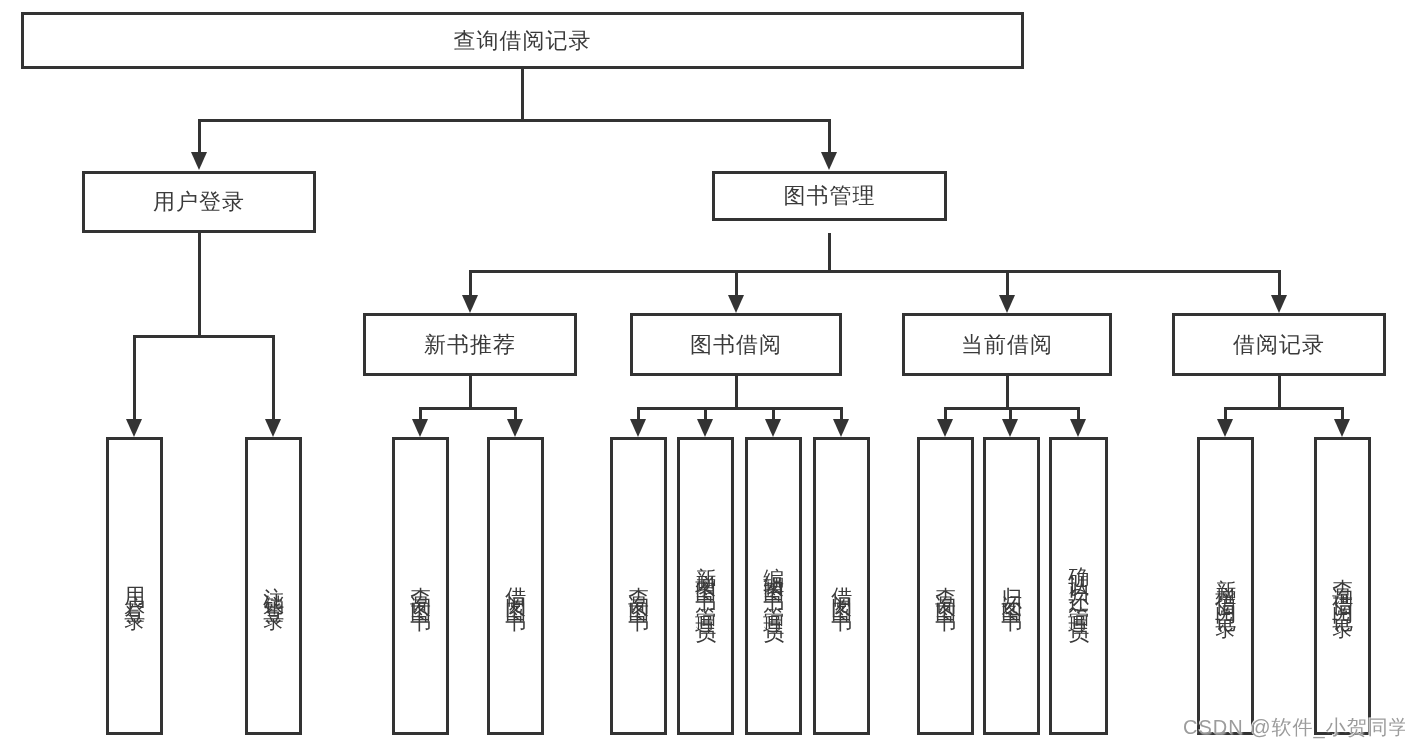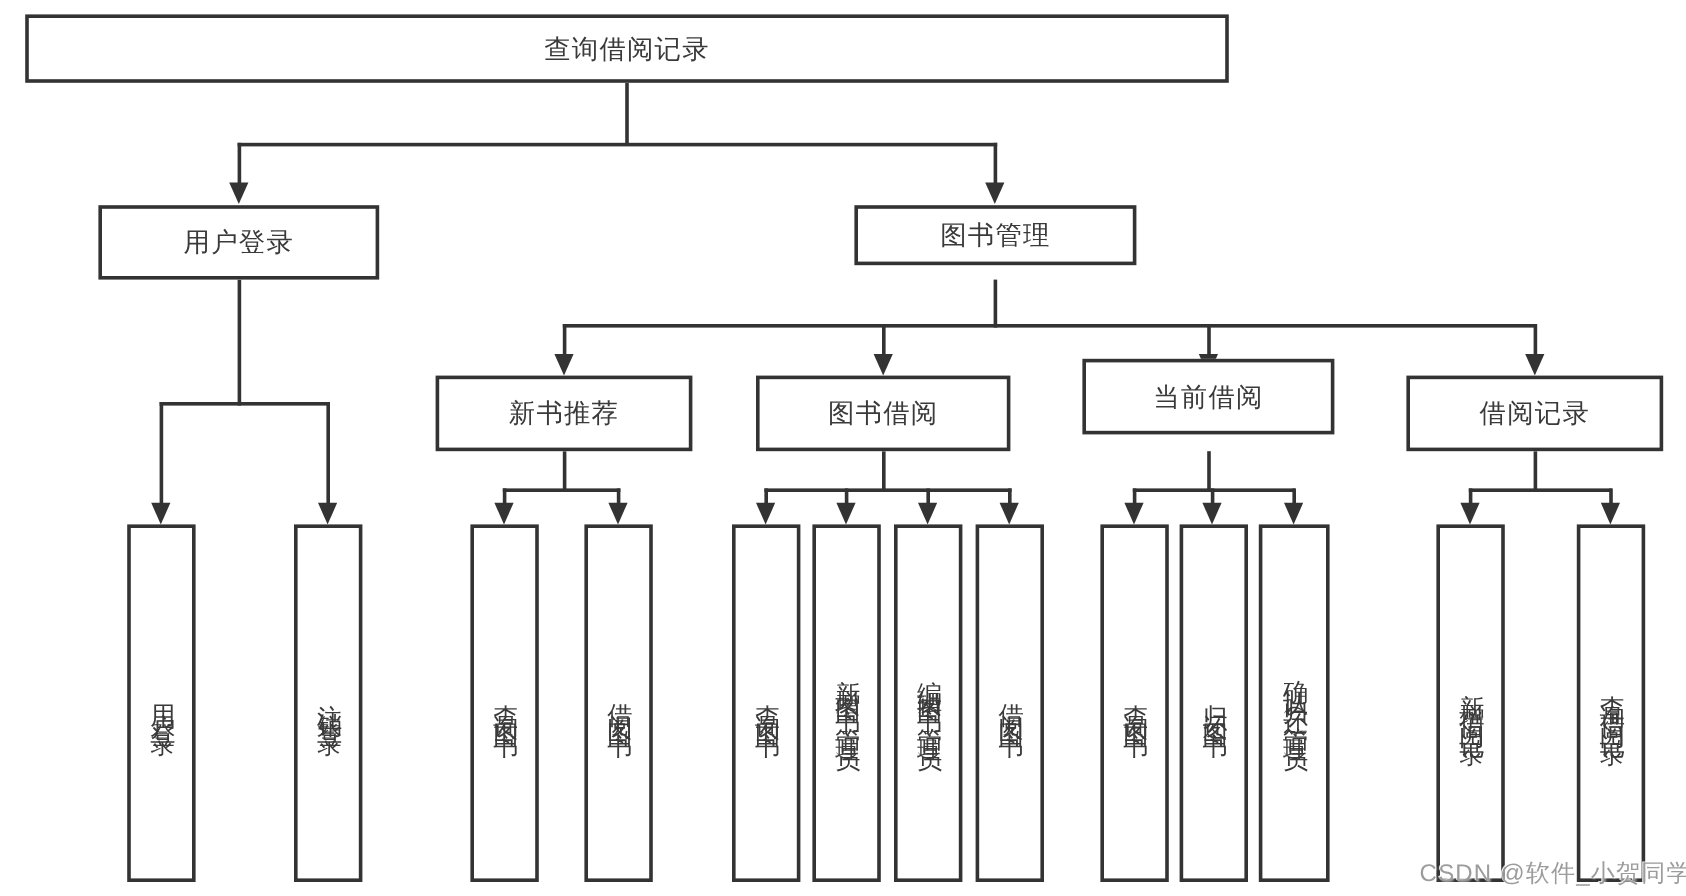--- a/index.html
+++ b/index.html
@@ -99,21 +99,21 @@
   <div class="arr" style="left:1217px;top:419px;"></div>
   <div class="arr" style="left:1334px;top:419px;"></div>
 
   <div class="node" style="left:21px;top:12px;width:1003px;height:57px;">查询借阅记录</div>
 
   <div class="node" style="left:82px;top:171px;width:234px;height:62px;">用户登录</div>
   <div class="node" style="left:712px;top:171px;width:235px;height:50px;">图书管理</div>
 
   <div class="node" style="left:630px;top:313px;width:212px;height:63px;">图书借阅</div>
   <div class="node" style="left:363px;top:313px;width:214px;height:63px;">新书推荐</div>
-  <div class="node" style="left:902px;top:299px;width:210px;height:63px;">当前借阅</div>
+  <div class="node" style="left:902px;top:313px;width:210px;height:63px;">当前借阅</div>
   <div class="node" style="left:1172px;top:313px;width:214px;height:63px;">借阅记录</div>
 
   <div class="vnode" style="left:106px;">
     <span>用户登录</span>
   </div>
   <div class="vnode" style="left:245px;">
     <span>注销登录</span>
   </div>
 
   <div class="vnode" style="left:392px;">

